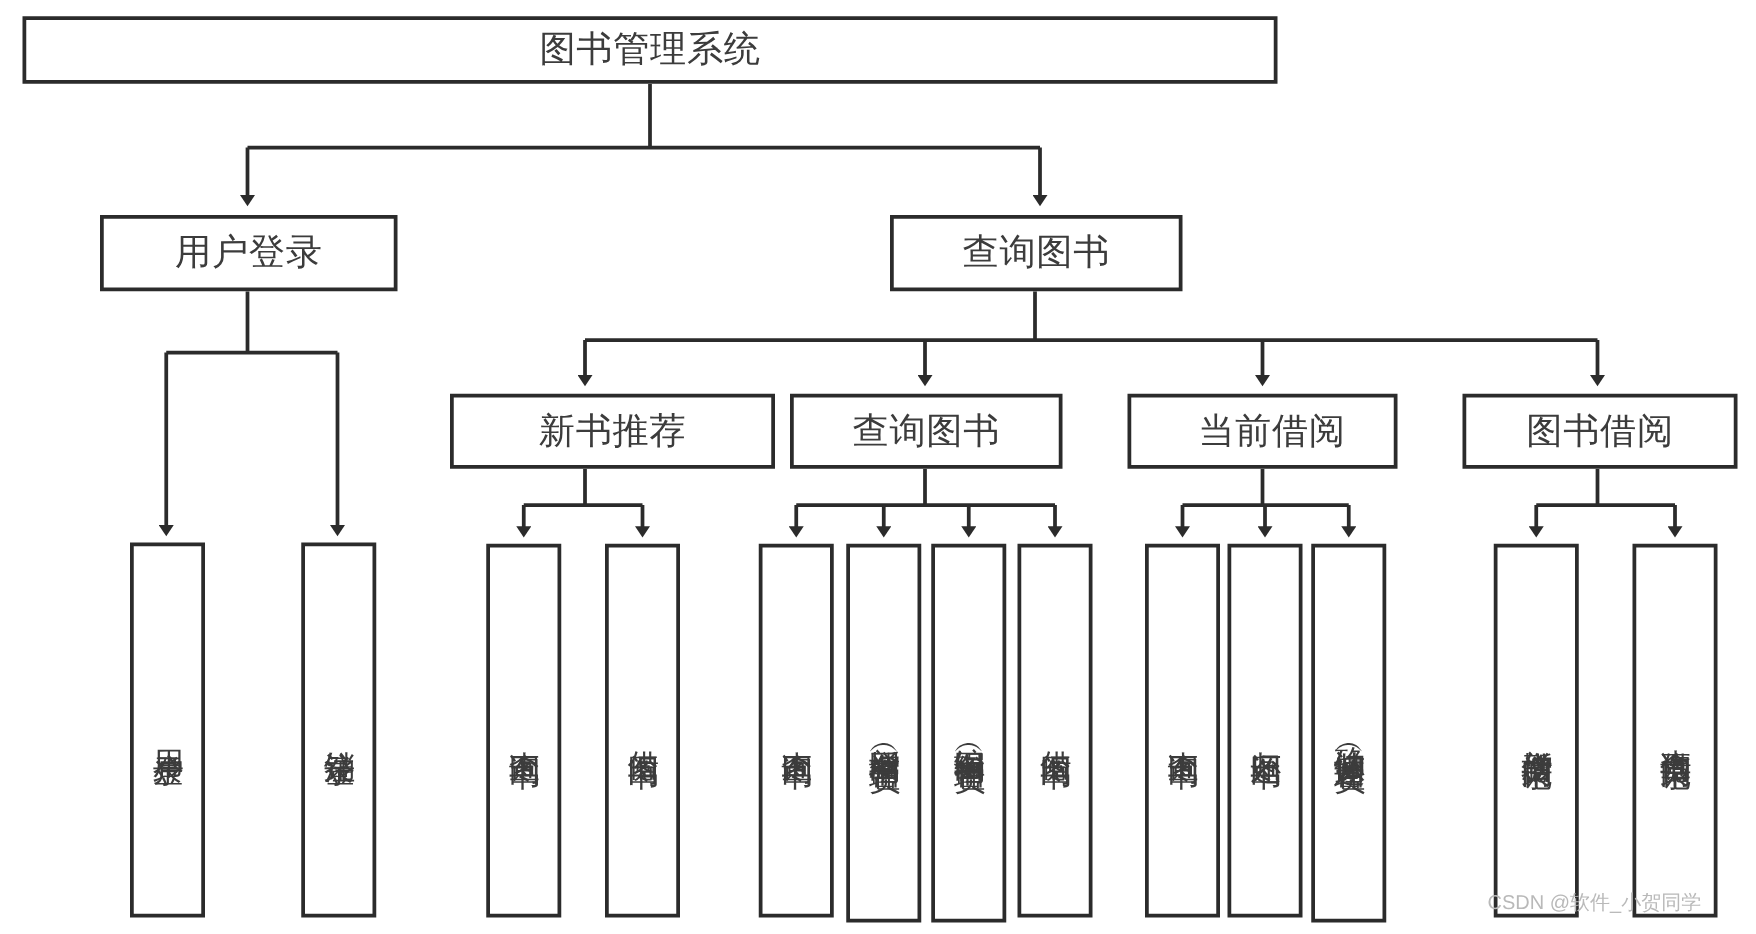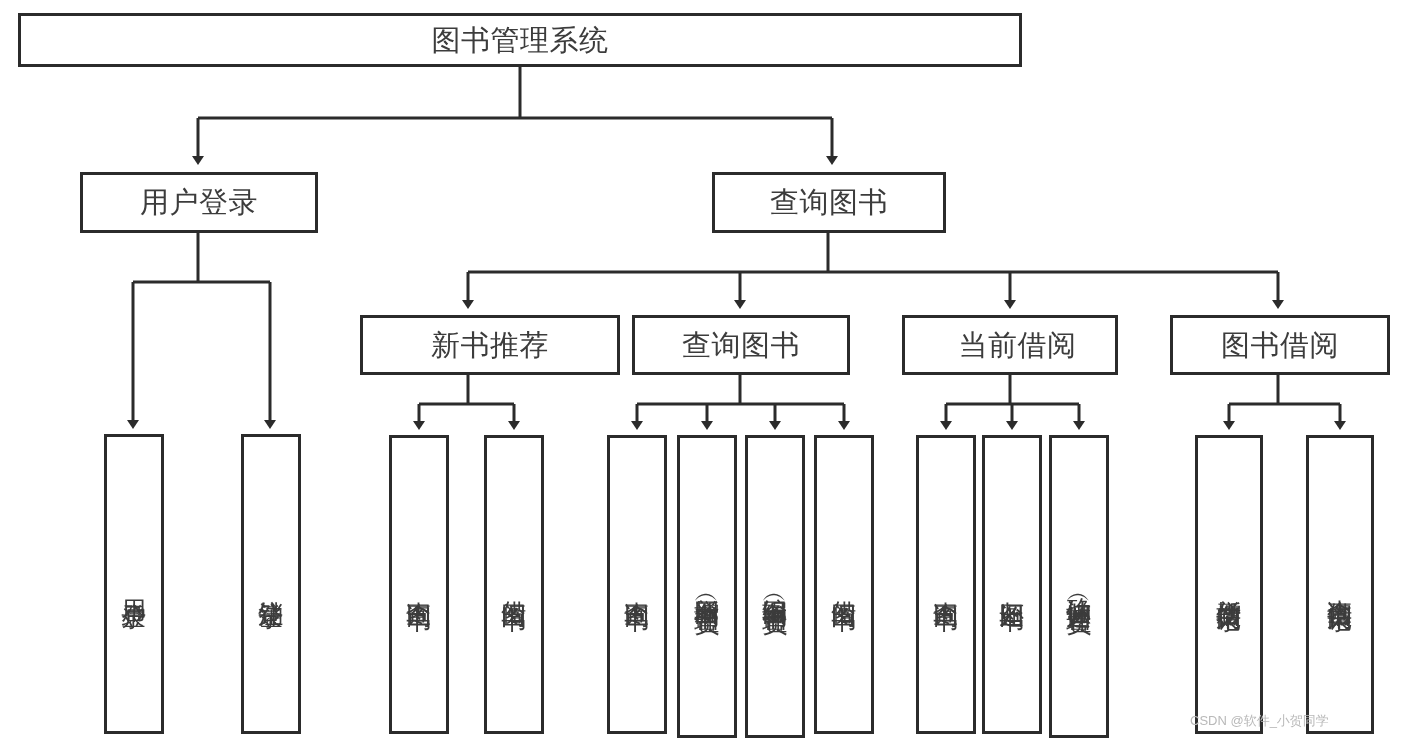--- a/index.html
+++ b/index.html
@@ -56,21 +56,21 @@
     text-orientation: upright;
     font-size: 25px;
     line-height: 1.05;
     letter-spacing: 2px;
     max-height: 100%;
   }
   #watermark {
     position: absolute;
     left: 1190px;
     top: 712px;
-    font-size: 13px;
+    font-size: 16px;
     color: #b9b9b9;
     white-space: nowrap;
     font-family: "Liberation Sans", "DejaVu Sans", sans-serif;
   }
 </style>
 </head>
 <body>
 
 <div id="canvas">
 

